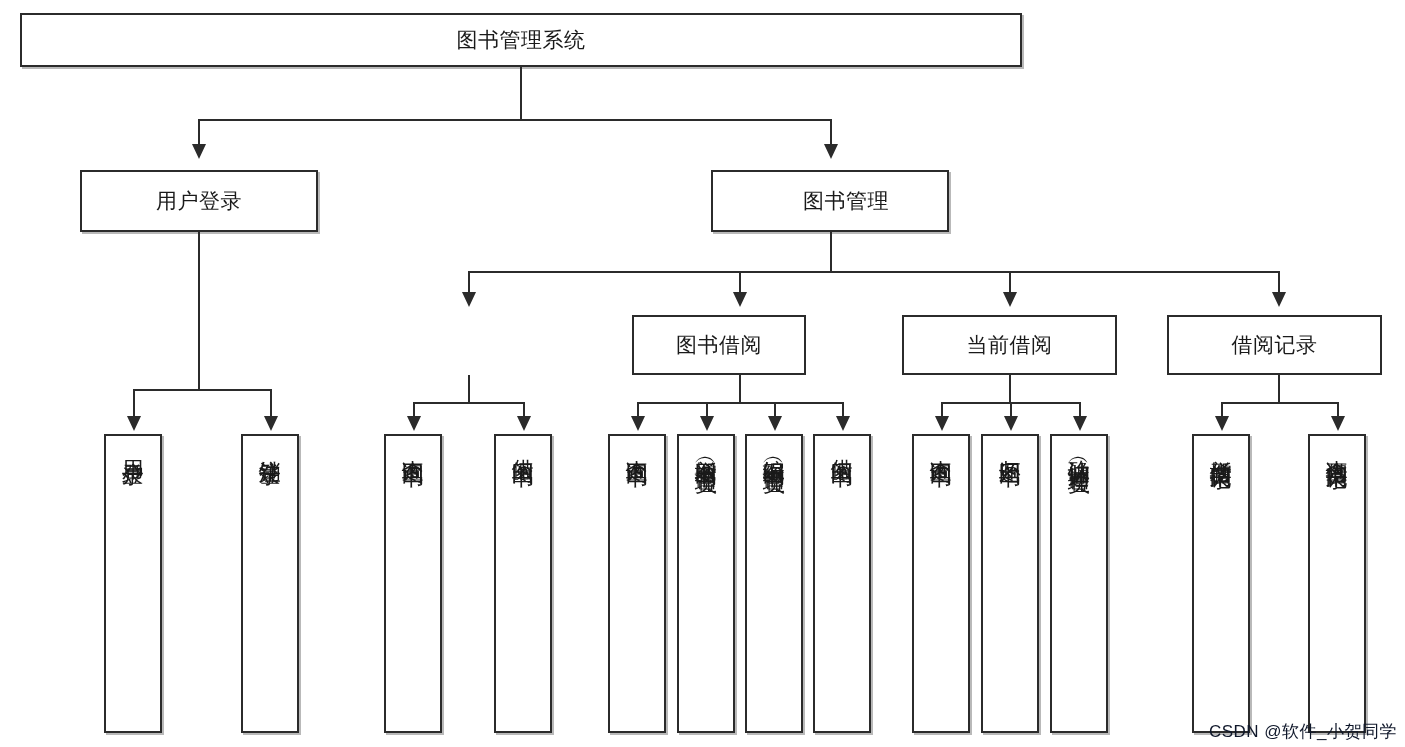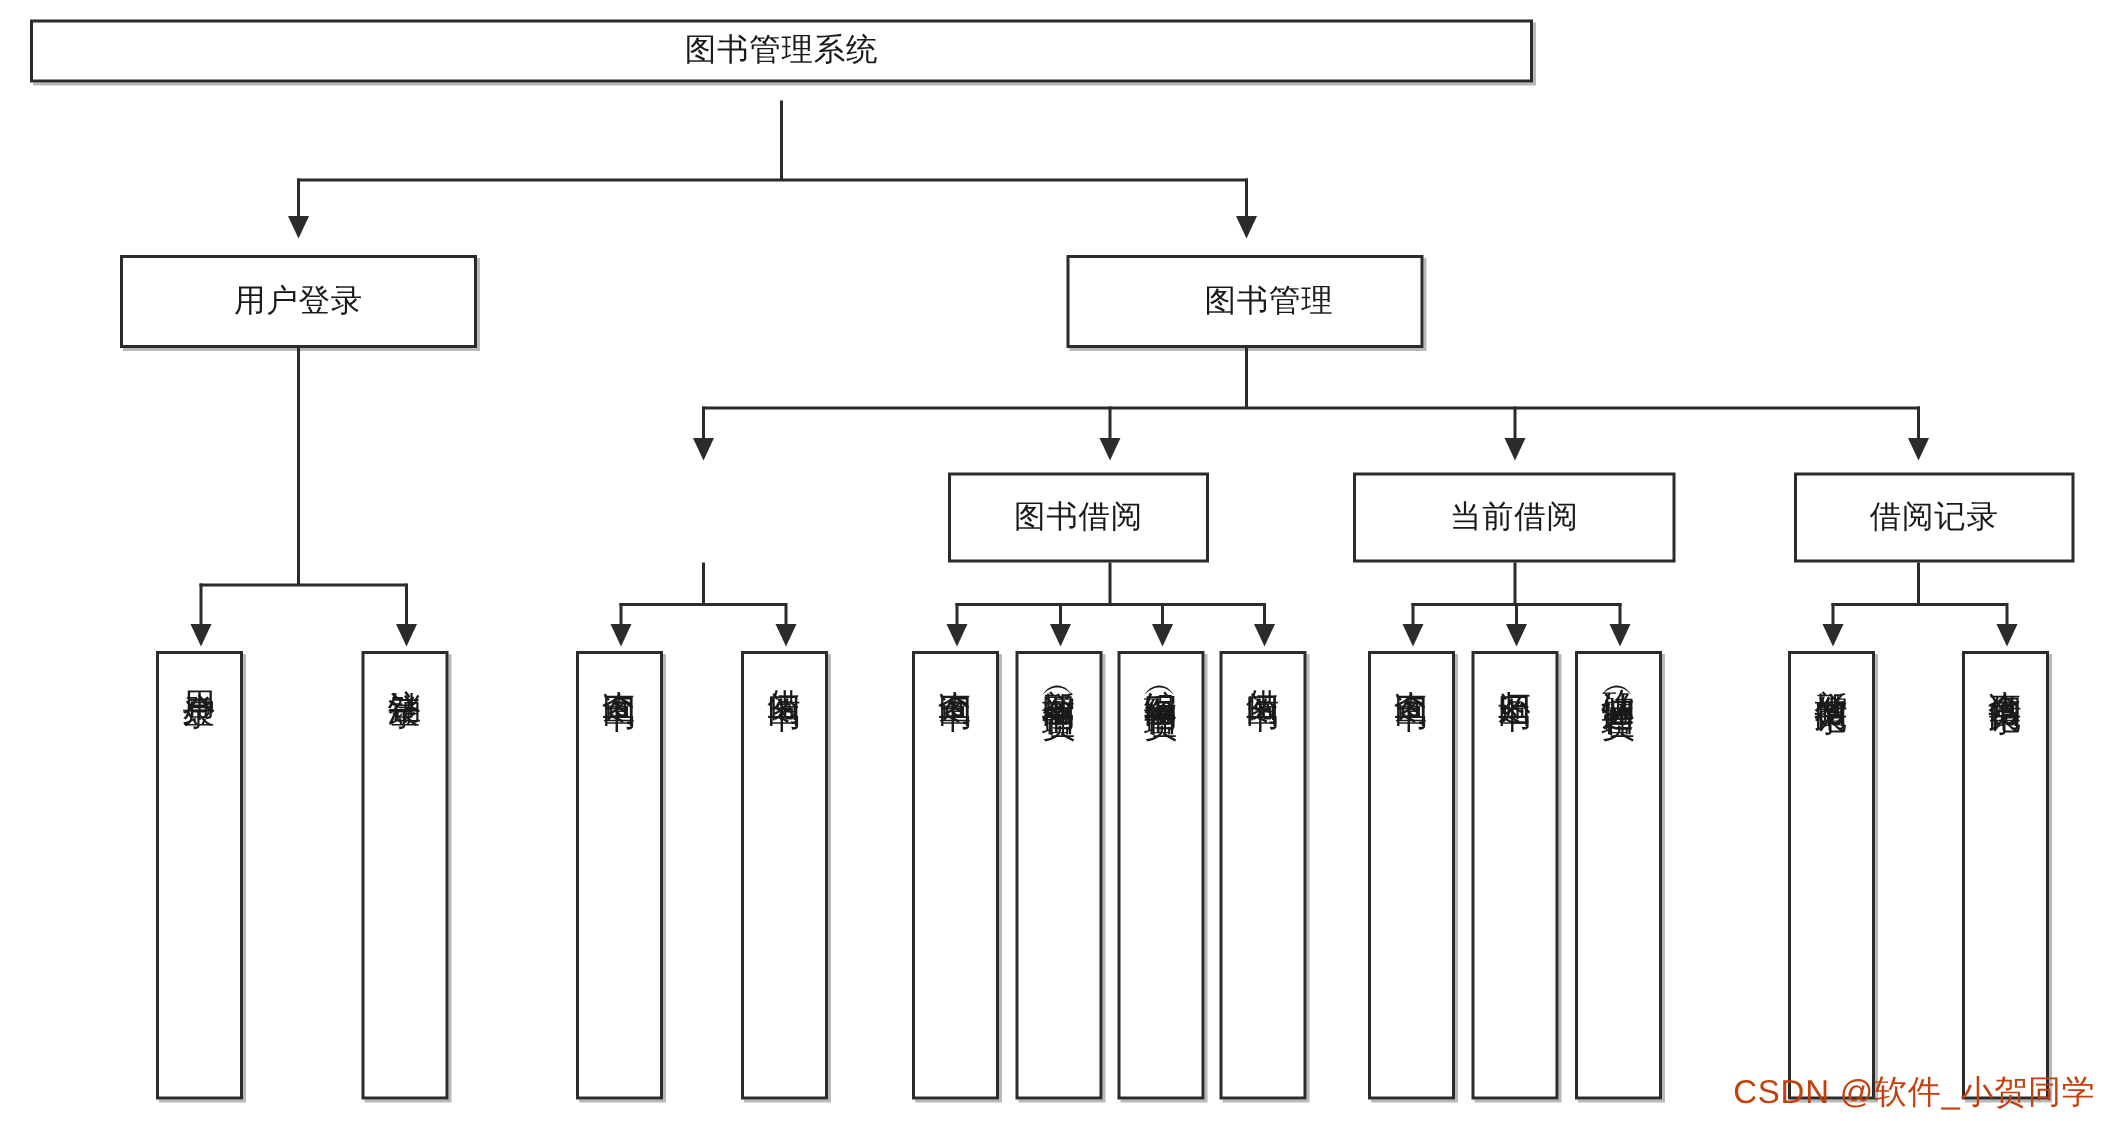--- a/index.html
+++ b/index.html
@@ -69,33 +69,33 @@
     border-left:7px solid transparent;
     border-right:7px solid transparent;
     border-top:15px solid #2b2b2b;
   }
 
   
   #watermark{
     position:absolute;
     right:8px;
     bottom:4px;
-    font-size:22px;
-    color:#c2410c;
+    font-size:17px;
+    color:#0f172a;
     letter-spacing:.5px;
     user-select:none;
     white-space:nowrap;
   }
 </style>
 </head>
 <body>
 
 <div id="canvas">
 
-  <div class="node shadowed" style="left:20px;top:13px;width:1002px;height:42px;">
+  <div class="node shadowed" style="left:20px;top:13px;width:1002px;height:54px;">
     <span class="lbl">图书管理系统</span>
   </div>
 
   <div class="vline" style="left:520px;top:67px;height:53px;"></div>
   <div class="hline" style="left:198px;top:119px;width:634px;"></div>
   <div class="vline" style="left:198px;top:119px;height:27px;"></div>
   <div class="arrow" style="left:192px;top:144px;"></div>
   <div class="vline" style="left:830px;top:119px;height:27px;"></div>
   <div class="arrow" style="left:824px;top:144px;"></div>
 
@@ -124,21 +124,21 @@
   <div class="arrow" style="left:1003px;top:292px;"></div>
   <div class="vline" style="left:1278px;top:271px;height:22px;"></div>
   <div class="arrow" style="left:1272px;top:292px;"></div>
 
   <div class="node" style="left:632px;top:315px;width:174px;height:60px;">
     <span class="lbl">图书借阅</span>
   </div>
   <div class="node" style="left:902px;top:315px;width:215px;height:60px;">
     <span class="lbl">当前借阅</span>
   </div>
-  <div class="node" style="left:1196px;top:315px;width:187px;height:60px;">
+  <div class="node" style="left:1167px;top:315px;width:215px;height:60px;">
     <span class="lbl">借阅记录</span>
   </div>
 
   <div class="vline" style="left:468px;top:375px;height:28px;"></div>
   <div class="hline" style="left:413px;top:402px;width:111px;"></div>
   <div class="vline" style="left:413px;top:402px;height:14px;"></div>
   <div class="arrow" style="left:407px;top:416px;"></div>
   <div class="vline" style="left:523px;top:402px;height:14px;"></div>
   <div class="arrow" style="left:517px;top:416px;"></div>
 

